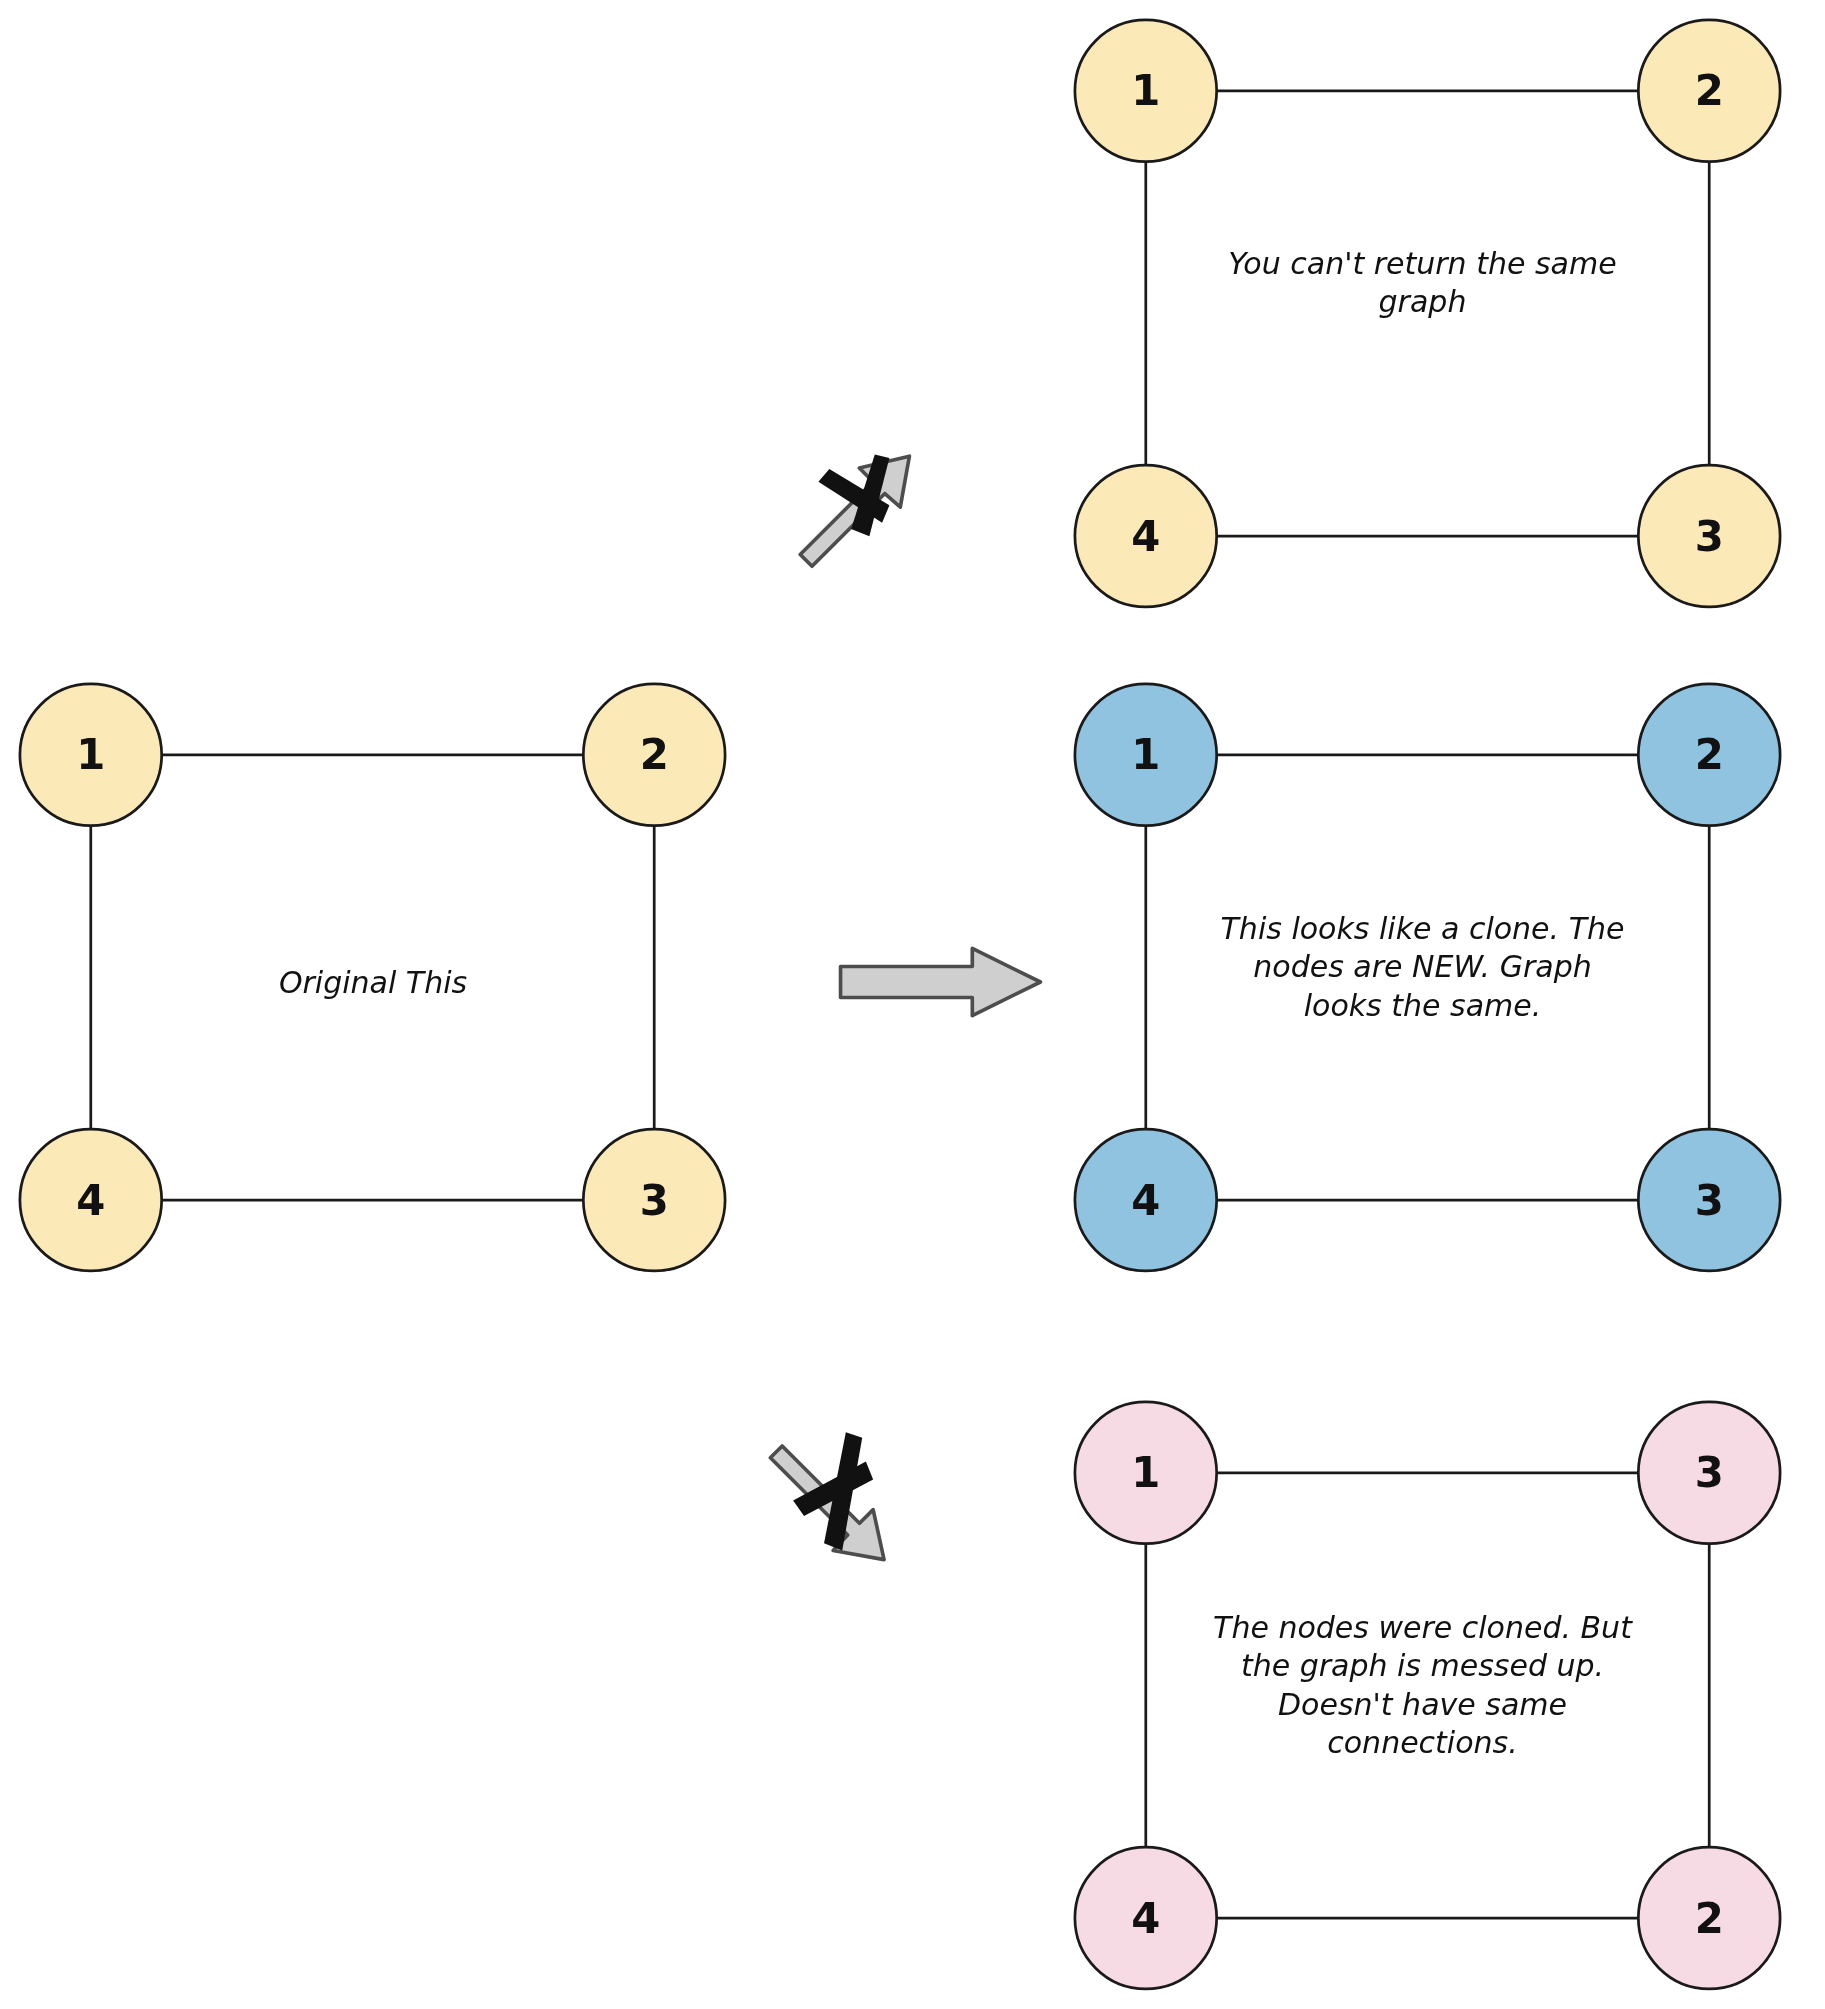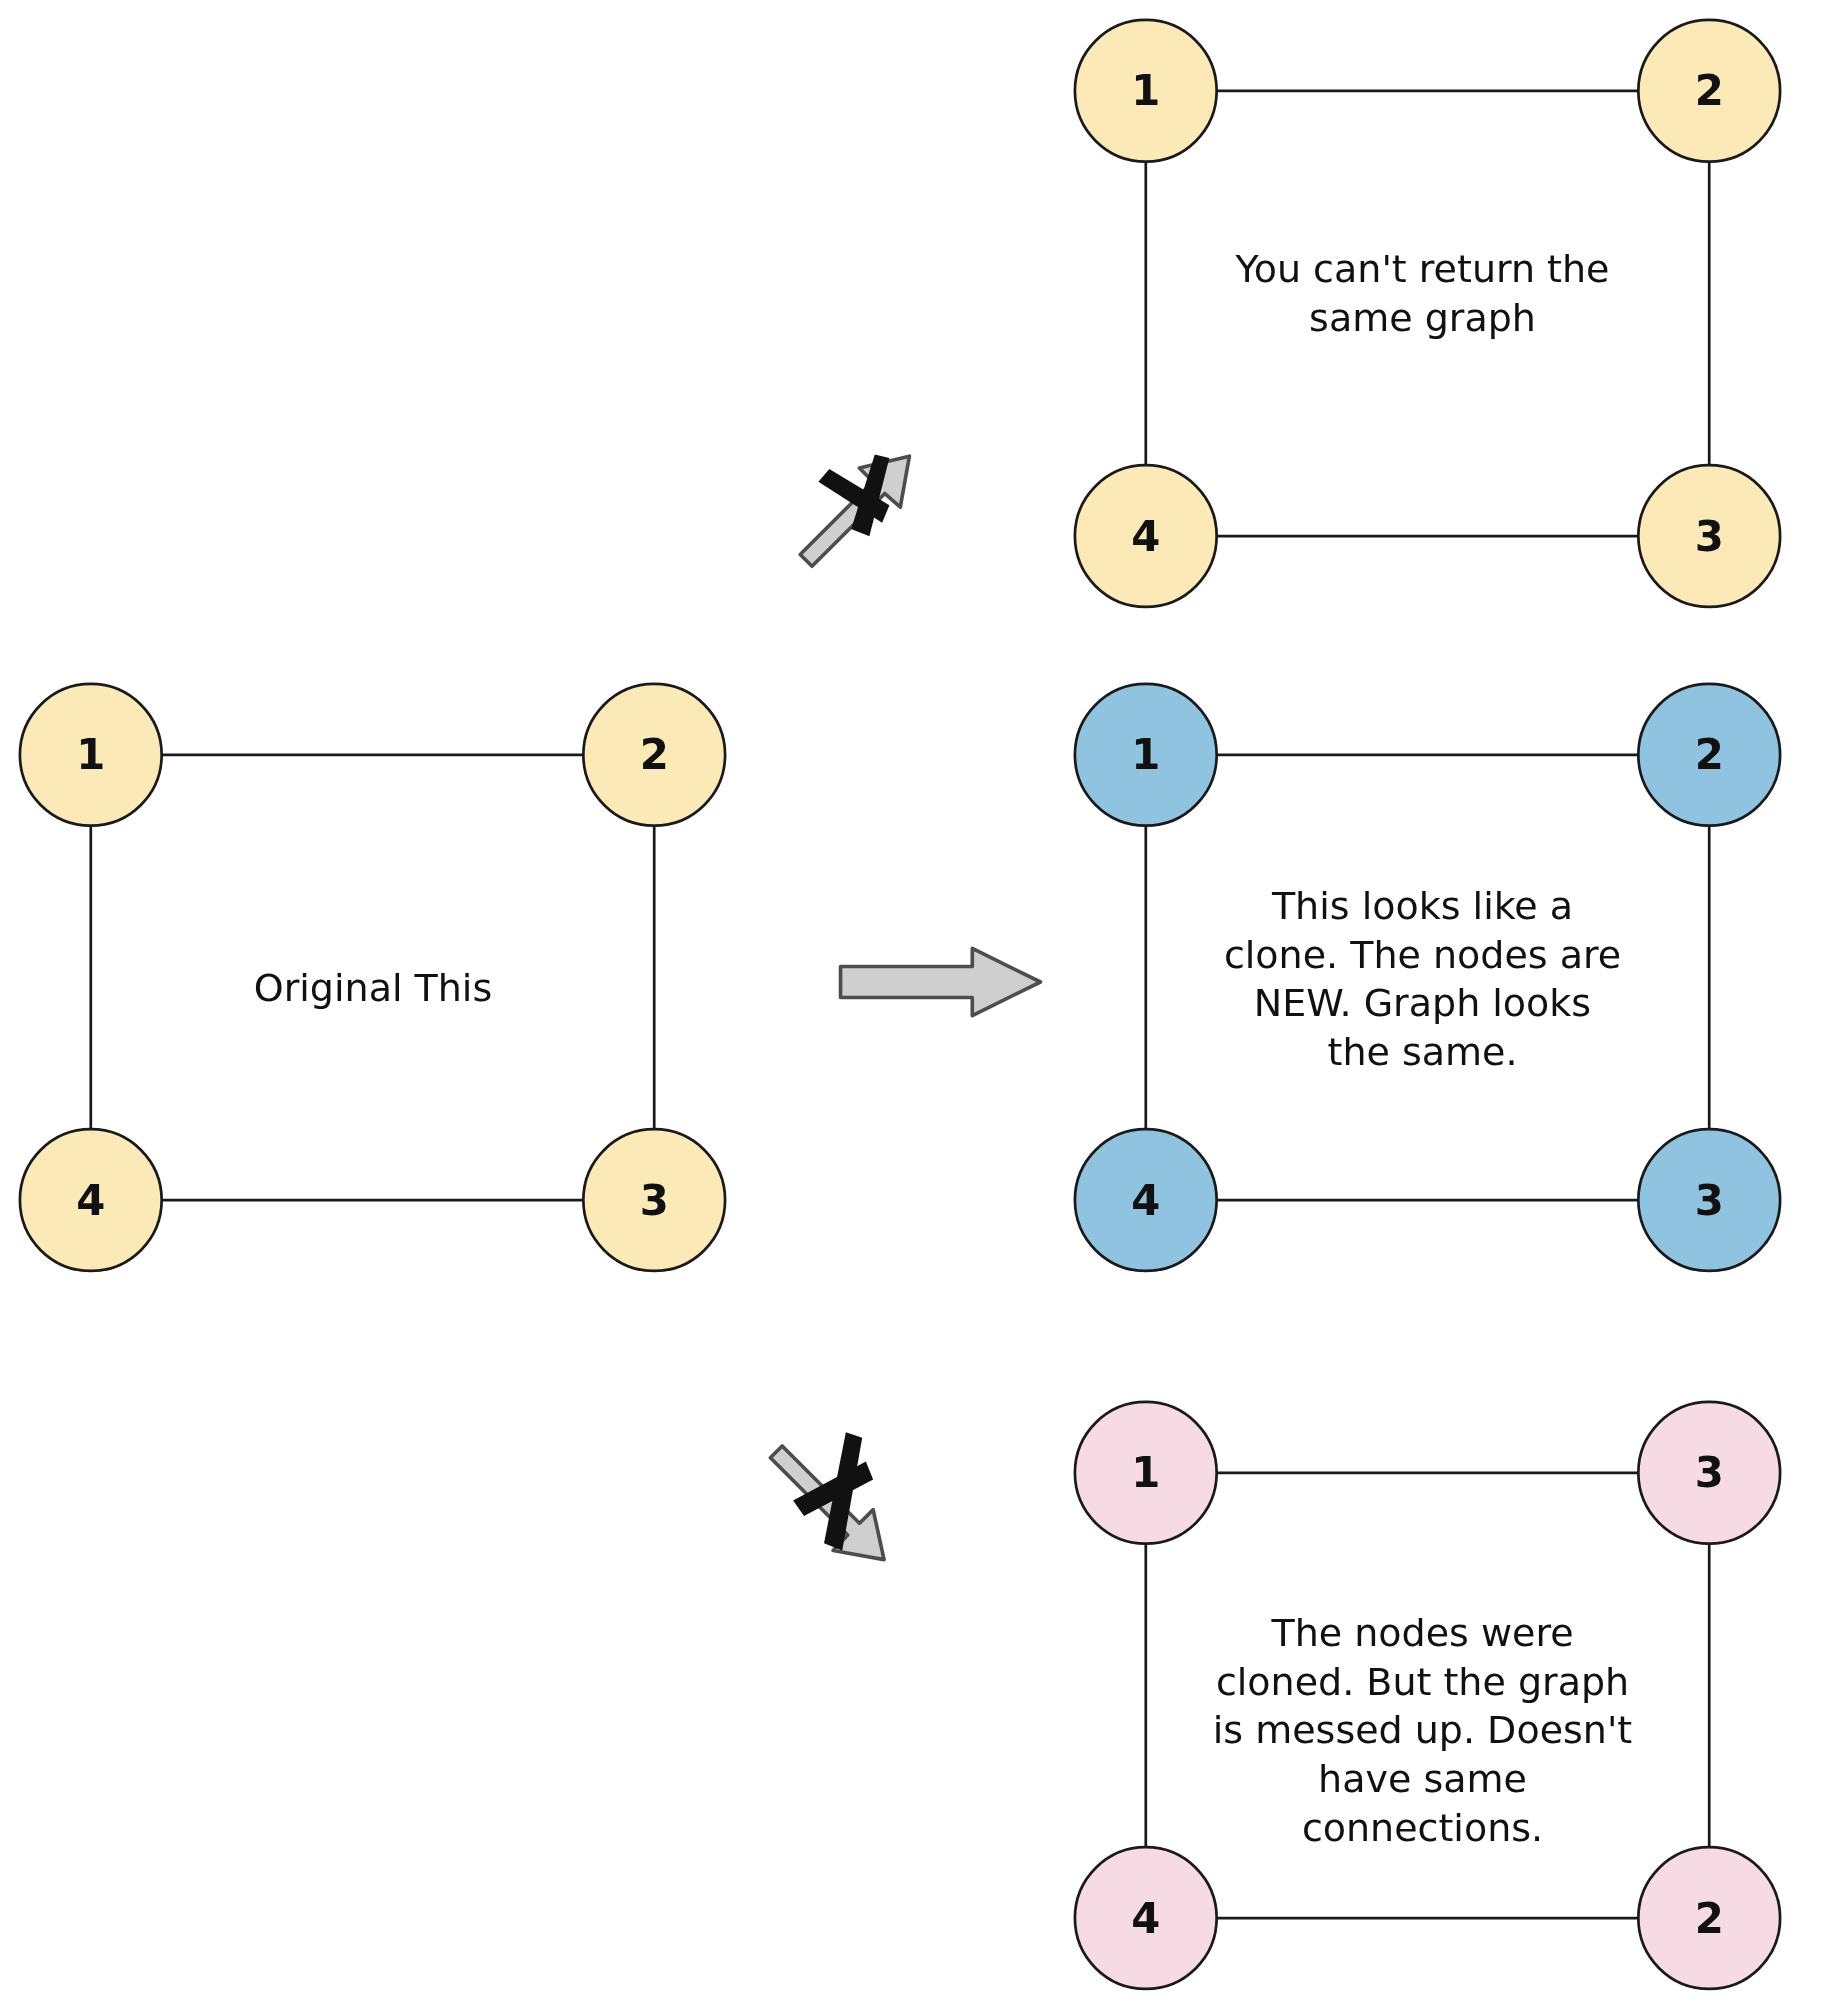--- a/index.html
+++ b/index.html
@@ -34,24 +34,25 @@
     font-family: "DejaVu Sans", "Liberation Sans", sans-serif;
     font-size: 46px;
     font-weight: bold;
     fill: #111111;
     text-anchor: middle;
     dominant-baseline: central;
   }
   .caption {
     position: absolute;
     text-align: center;
-    font-size: 38px;
+    font-size: 30px;
     color: #111111;
     line-height: 1.28;
     font-family: "DejaVu Sans", "Liberation Sans", sans-serif;
+    font-style: italic;
   }
   .arrow-wrap {
     position: absolute;
   }
   .arrow-wrap svg {
     display: block;
     overflow: visible;
   }
 </style>
 </head>
@@ -102,21 +103,21 @@
     <circle class="node-circle" cx="90" cy="90" r="78" fill="#8fc3df"></circle>
     <circle class="node-circle" cx="710" cy="90" r="78" fill="#8fc3df"></circle>
     <circle class="node-circle" cx="710" cy="580" r="78" fill="#8fc3df"></circle>
     <circle class="node-circle" cx="90" cy="580" r="78" fill="#8fc3df"></circle>
     <text class="node-label" x="90" y="90">1</text>
     <text class="node-label" x="710" y="90">2</text>
     <text class="node-label" x="710" y="580">3</text>
     <text class="node-label" x="90" y="580">4</text>
   </svg>
 </div>
-<div class="caption" style="left:1218px; top:882px; width:409px;">This looks like a clone. The nodes are NEW. Graph looks the same.</div>
+<div class="caption" style="left:1218px; top:910px; width:409px;">This looks like a clone. The nodes are NEW. Graph looks the same.</div>
 
 <div class="graph" style="left:1064px; top:1391px; width:727px; height:618px;">
   <svg width="727" height="618" viewBox="0 0 800 680">
     <line class="edge" x1="90" y1="90" x2="710" y2="90"></line>
     <line class="edge" x1="710" y1="90" x2="710" y2="580"></line>
     <line class="edge" x1="710" y1="580" x2="90" y2="580"></line>
     <line class="edge" x1="90" y1="580" x2="90" y2="90"></line>
     <circle class="node-circle" cx="90" cy="90" r="78" fill="#f7dbe4"></circle>
     <circle class="node-circle" cx="710" cy="90" r="78" fill="#f7dbe4"></circle>
     <circle class="node-circle" cx="710" cy="580" r="78" fill="#f7dbe4"></circle>

